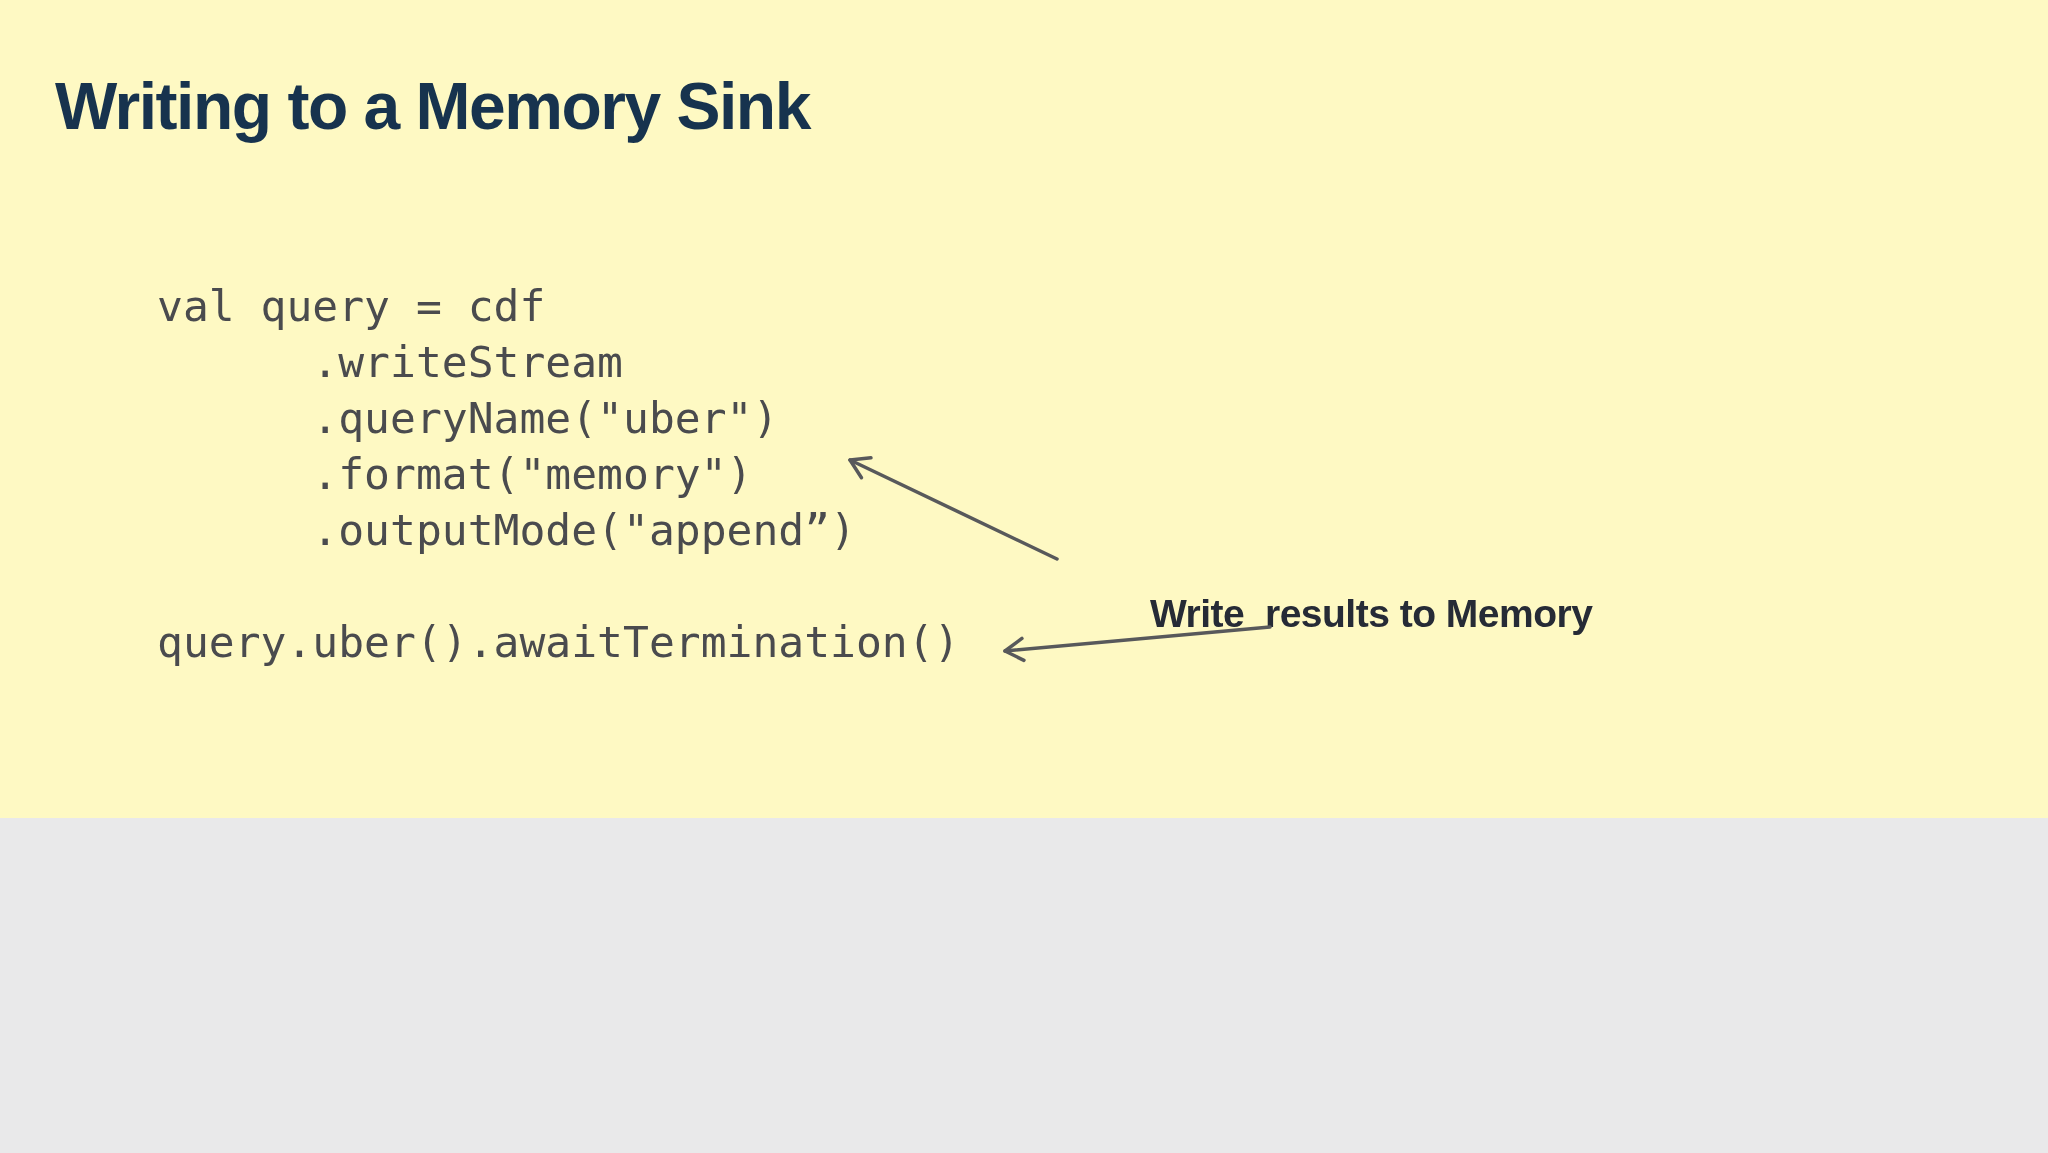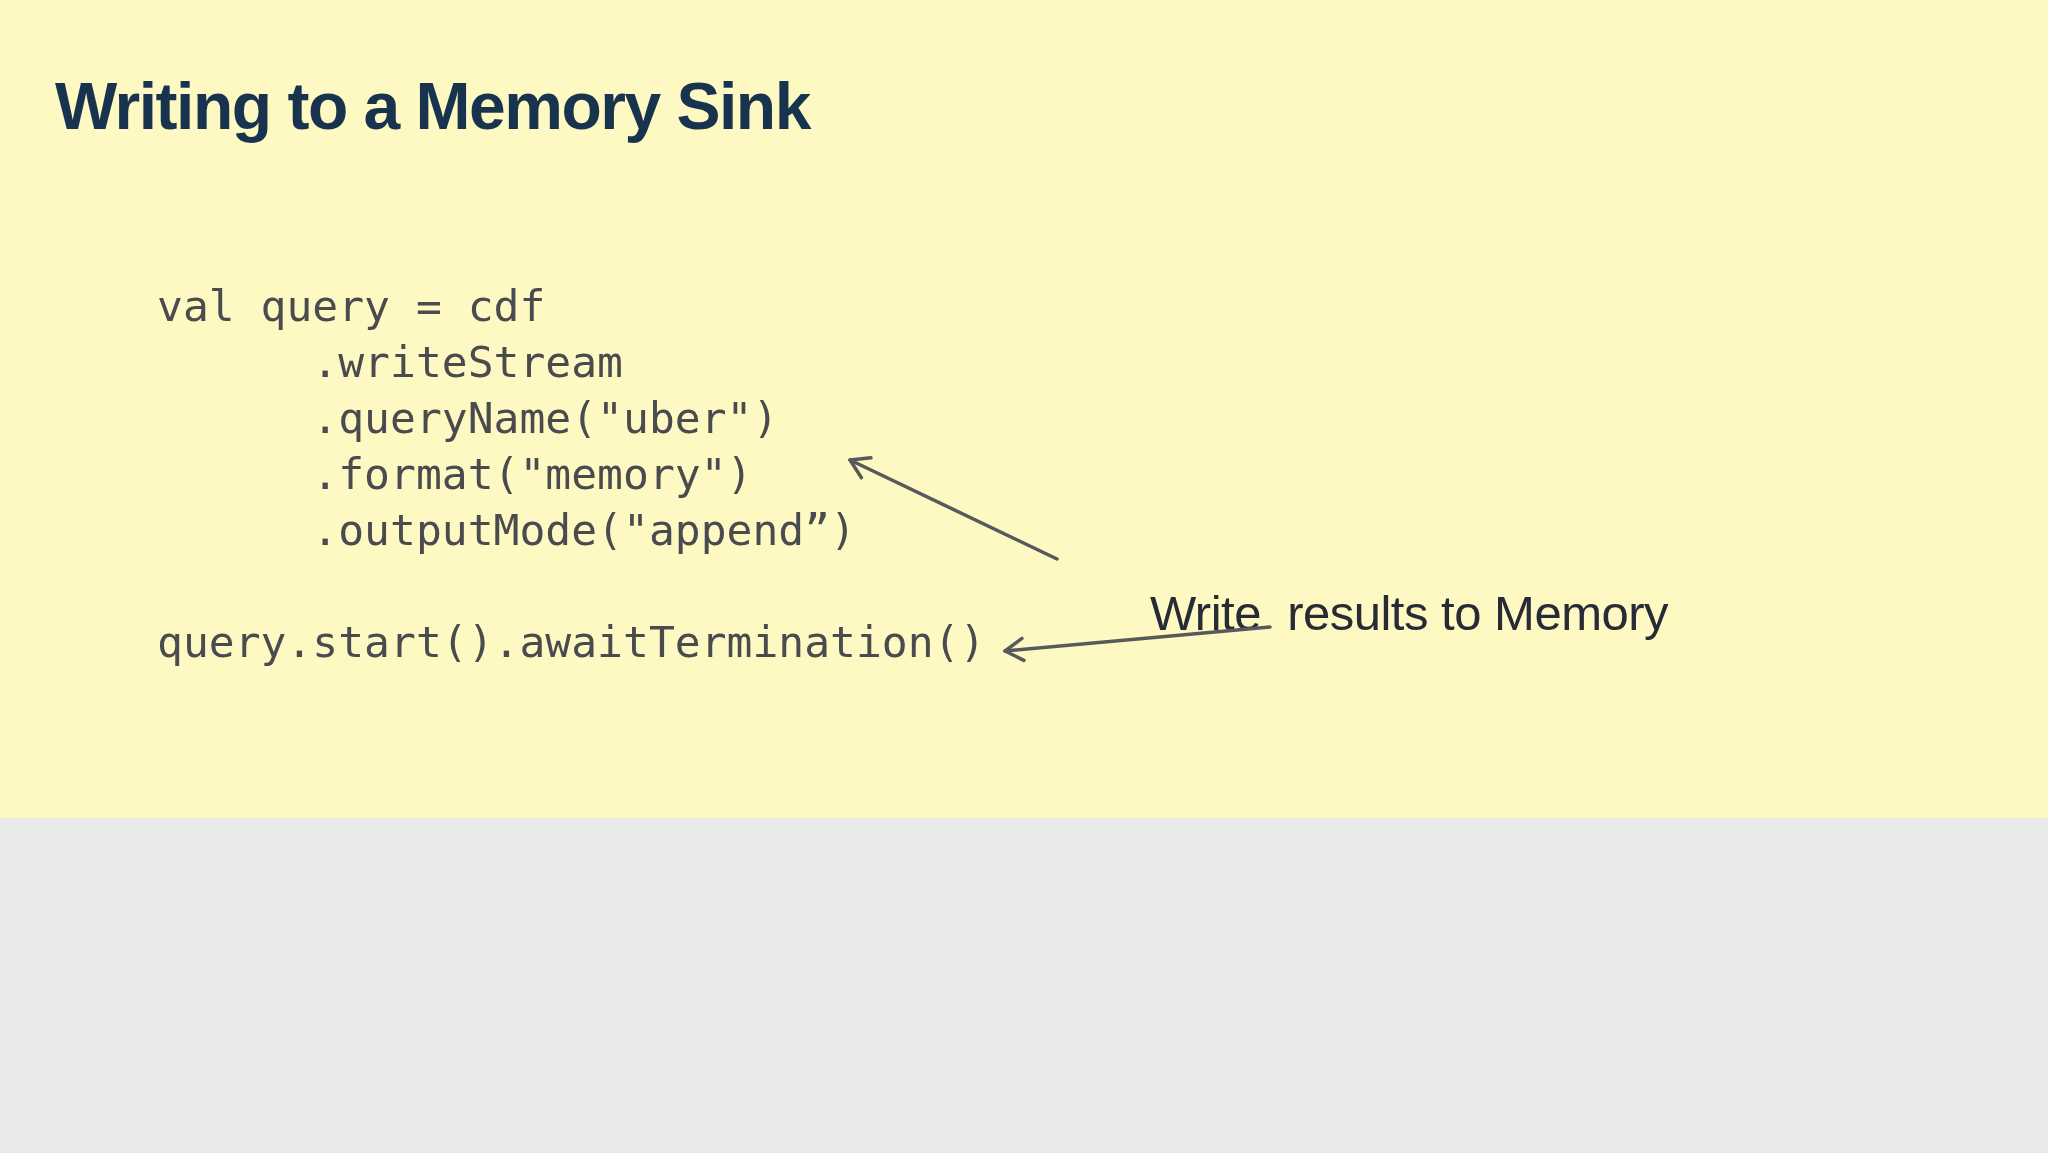--- a/index.html
+++ b/index.html
@@ -35,23 +35,23 @@
     font-family: "DejaVu Sans Mono", "Liberation Mono", monospace;
     font-size: 43px;
     line-height: 56px;
     color: #4A4B4E;
     white-space: pre;
   }
   .annotation {
     position: absolute;
     left: 1150px;
     top: 436px;
-    font-size: 49px;
+    font-size: 39px;
     line-height: 71px;
-    font-weight: 400;
+    font-weight: 700;
     letter-spacing: -0.5px;
     color: #262B36;
     white-space: pre-wrap;
   }
   .arrows-overlay {
     position: absolute;
     left: 0;
     top: 0;
     width: 2048px;
     height: 1153px;
@@ -87,21 +87,21 @@
 <div class="slide">
 
   <h1 class="slide-title">Writing to a Memory Sink</h1>
 
   <pre class="code-block">val query = cdf
       .writeStream
       .queryName("uber")
       .format("memory")
       .outputMode("append”)
 
-query.start().awaitTermination()</pre>
+query.uber().awaitTermination()</pre>
 
   <div class="annotation">
     <div>Write  results to Memory</div>
   </div>
 
   <svg class="arrows-overlay" viewBox="0 0 2048 1153" xmlns="http://www.w3.org/2000/svg">
     <defs>
       <marker id="ah" markerUnits="userSpaceOnUse" markerWidth="30" markerHeight="30" viewBox="0 0 30 30" refX="24" refY="15" orient="auto">
         <path d="M6,4 L24,15 L6,26" fill="none" stroke="#58595B" stroke-width="3.5" stroke-linecap="round" stroke-linejoin="round"></path>
       </marker>

